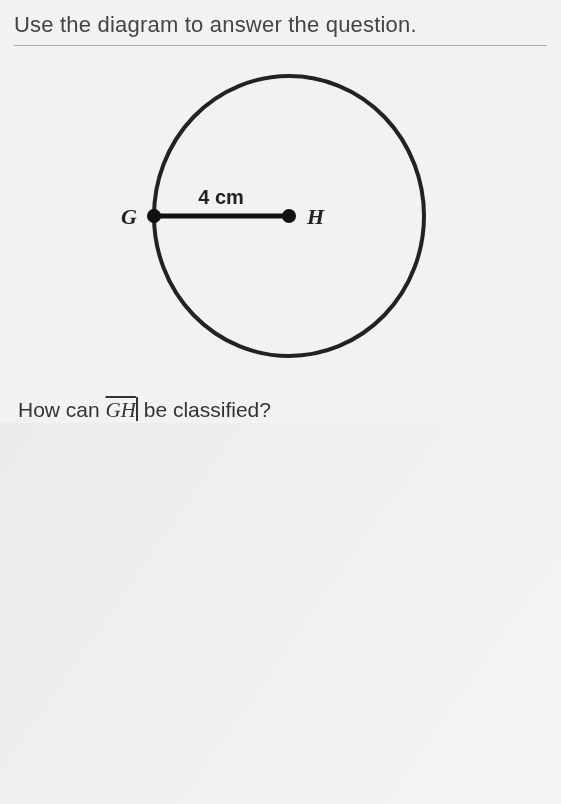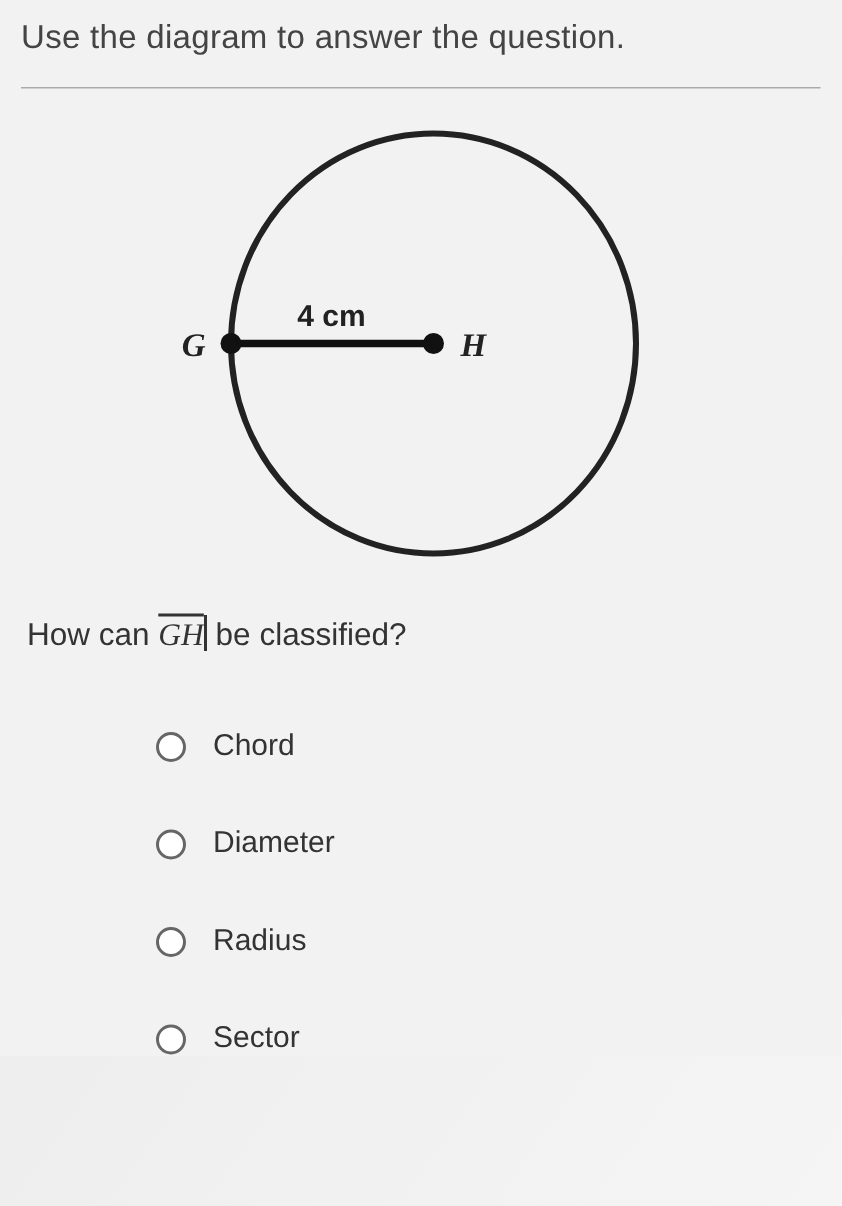--- a/index.html
+++ b/index.html
@@ -12,21 +12,21 @@
       overflow: hidden;
     }
     .page {
       padding: 12px 14px 0 14px;
       background: #f2f2f2;
     }
     .instruction {
       font-size: 22px;
       font-weight: 500;
       color: #444;
-      margin-bottom: 20px;
+      margin-bottom: 7px;
       letter-spacing: 0.2px;
     }
     .divider {
       border: none;
       border-top: 1px solid #aaa;
       margin-bottom: 10px;
     }
     .diagram-wrap {
       display: flex;
       justify-content: center;
@@ -100,32 +100,14 @@
       <text x="16" y="158" font-size="22" font-weight="bold" font-style="italic" fill="#222" text-anchor="end" font-family="Times New Roman, serif">G</text>
       <text x="186" y="158" font-size="22" font-weight="bold" font-style="italic" fill="#222" font-family="Times New Roman, serif">H</text>
       <text x="100" y="138" font-size="20" font-weight="600" fill="#222" text-anchor="middle" font-family="Arial">4 cm</text>
     </svg>
   </div>
 
   <div class="question">
     <span>How can </span><span class="seg-overline">GH</span><span class="cursor-bar"></span><span> be classified?</span>
   </div>
 
-  <div class="options">
-    <div class="option">
-      <span class="radio"></span>
-      <span class="option-label">Chord</span>
-    </div>
-    <div class="option">
-      <span class="radio"></span>
-      <span class="option-label">Diameter</span>
-    </div>
-    <div class="option">
-      <span class="radio"></span>
-      <span class="option-label">Radius</span>
-    </div>
-    <div class="option">
-      <span class="radio"></span>
-      <span class="option-label">Sector</span>
-    </div>
-  </div>
 
 </div>
 
 </body></html>

